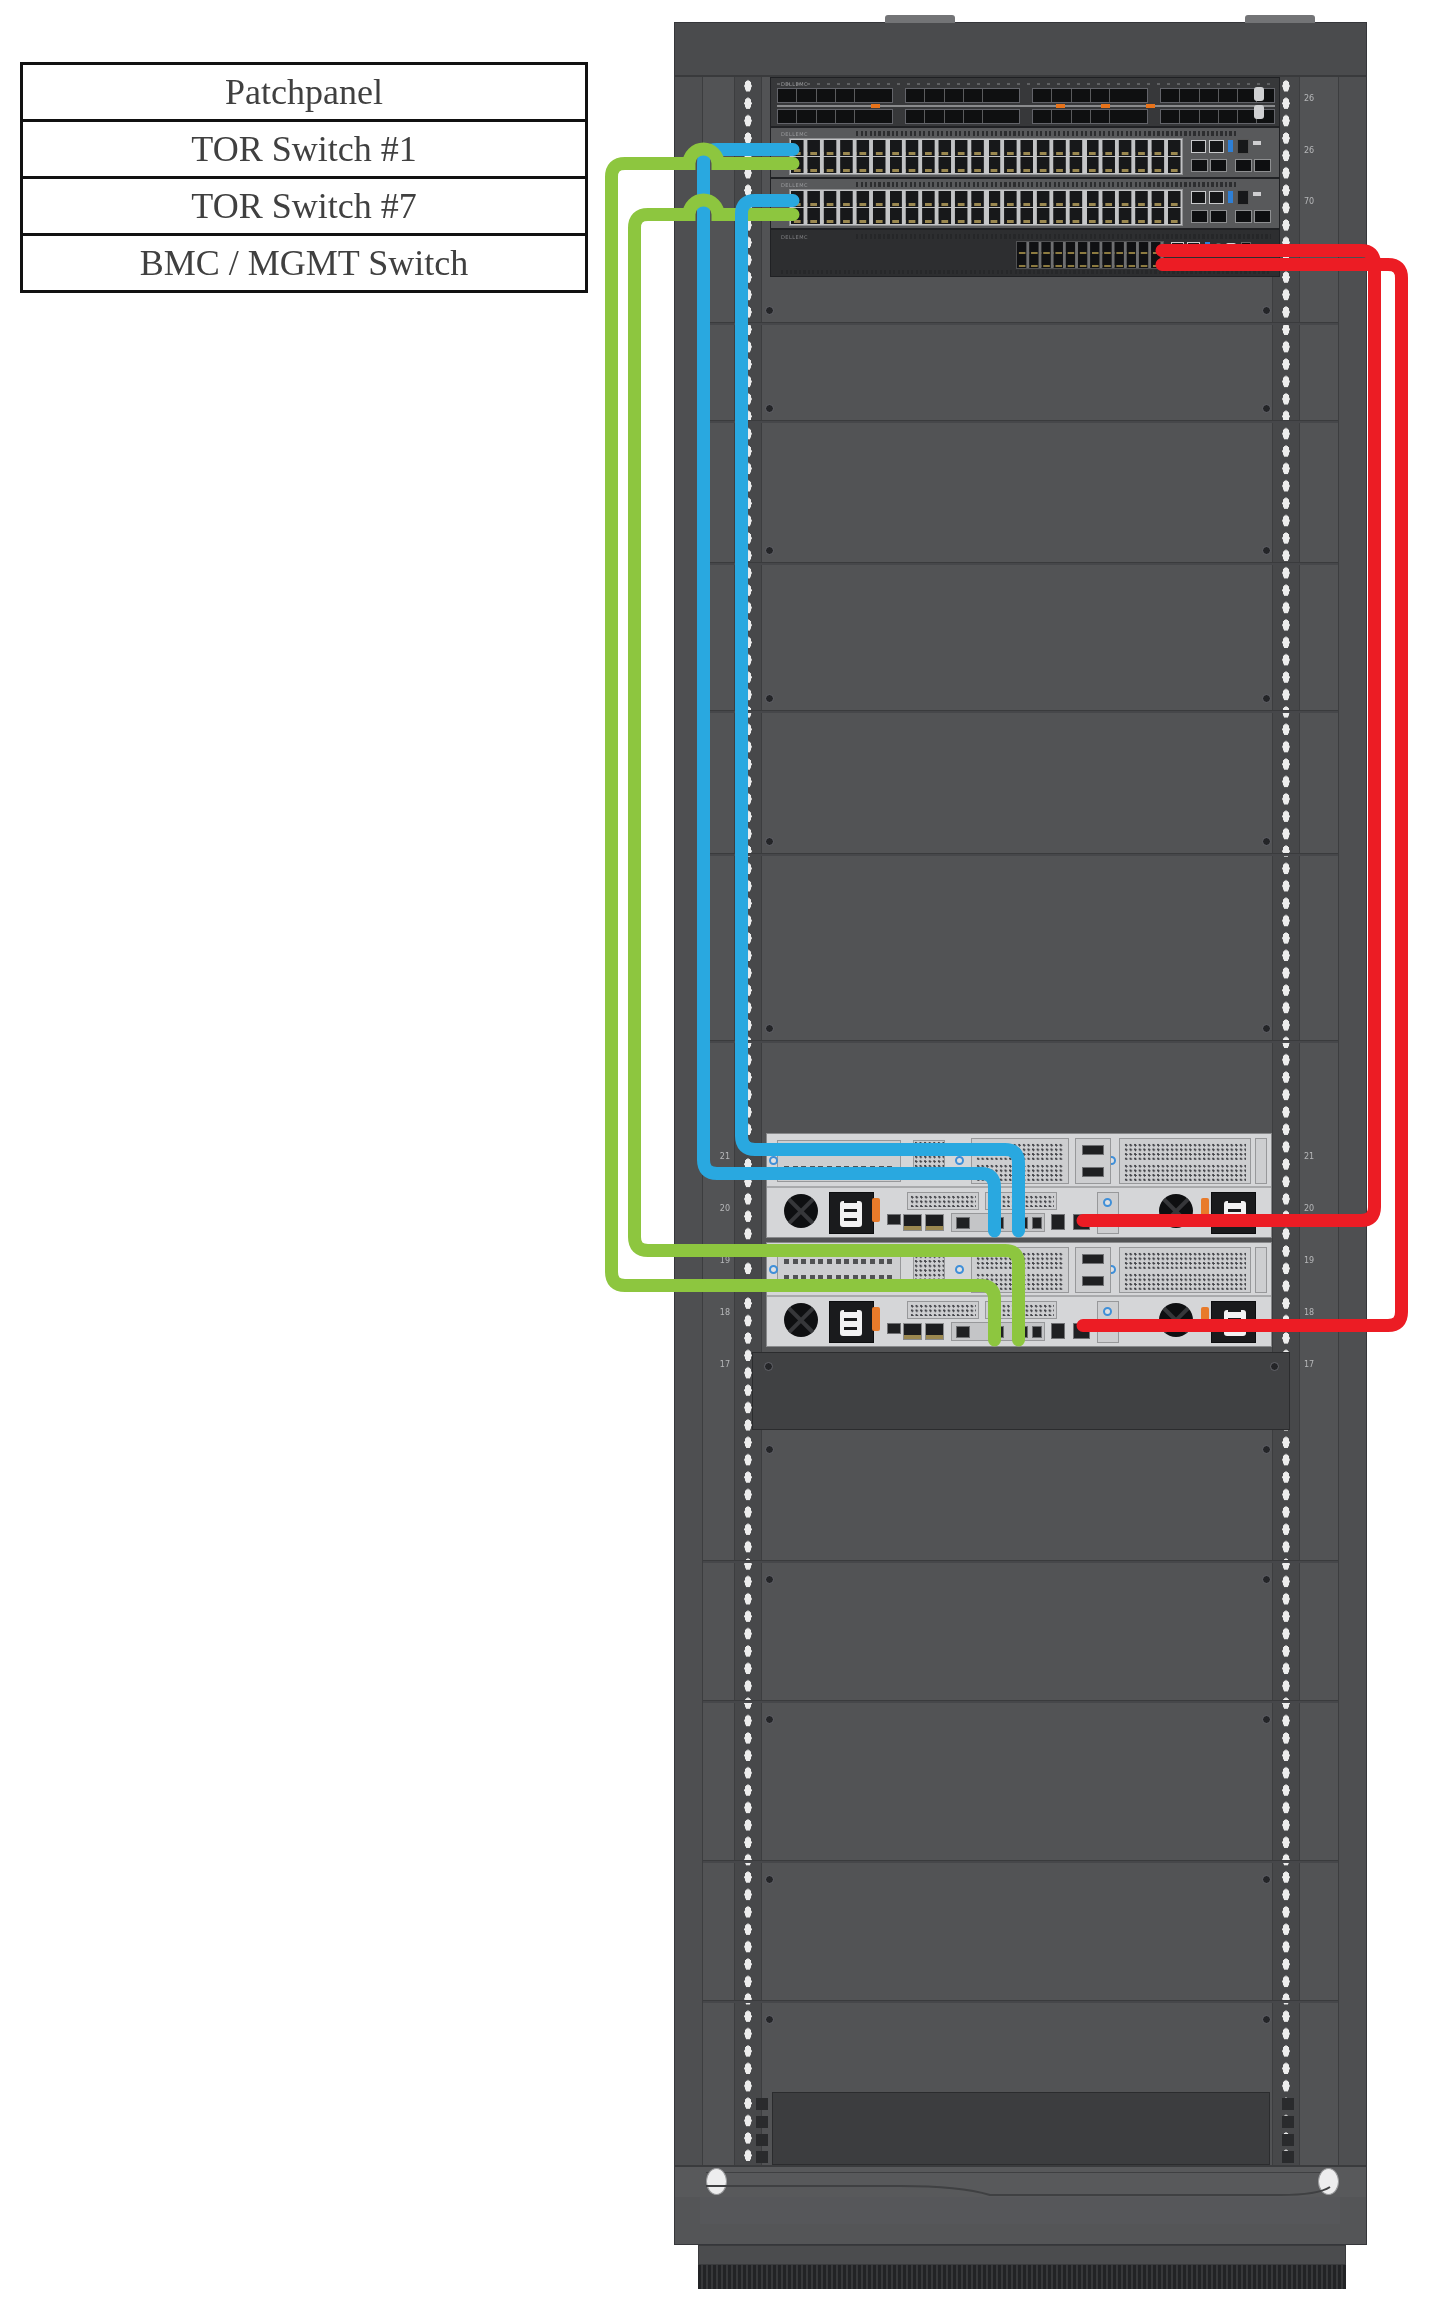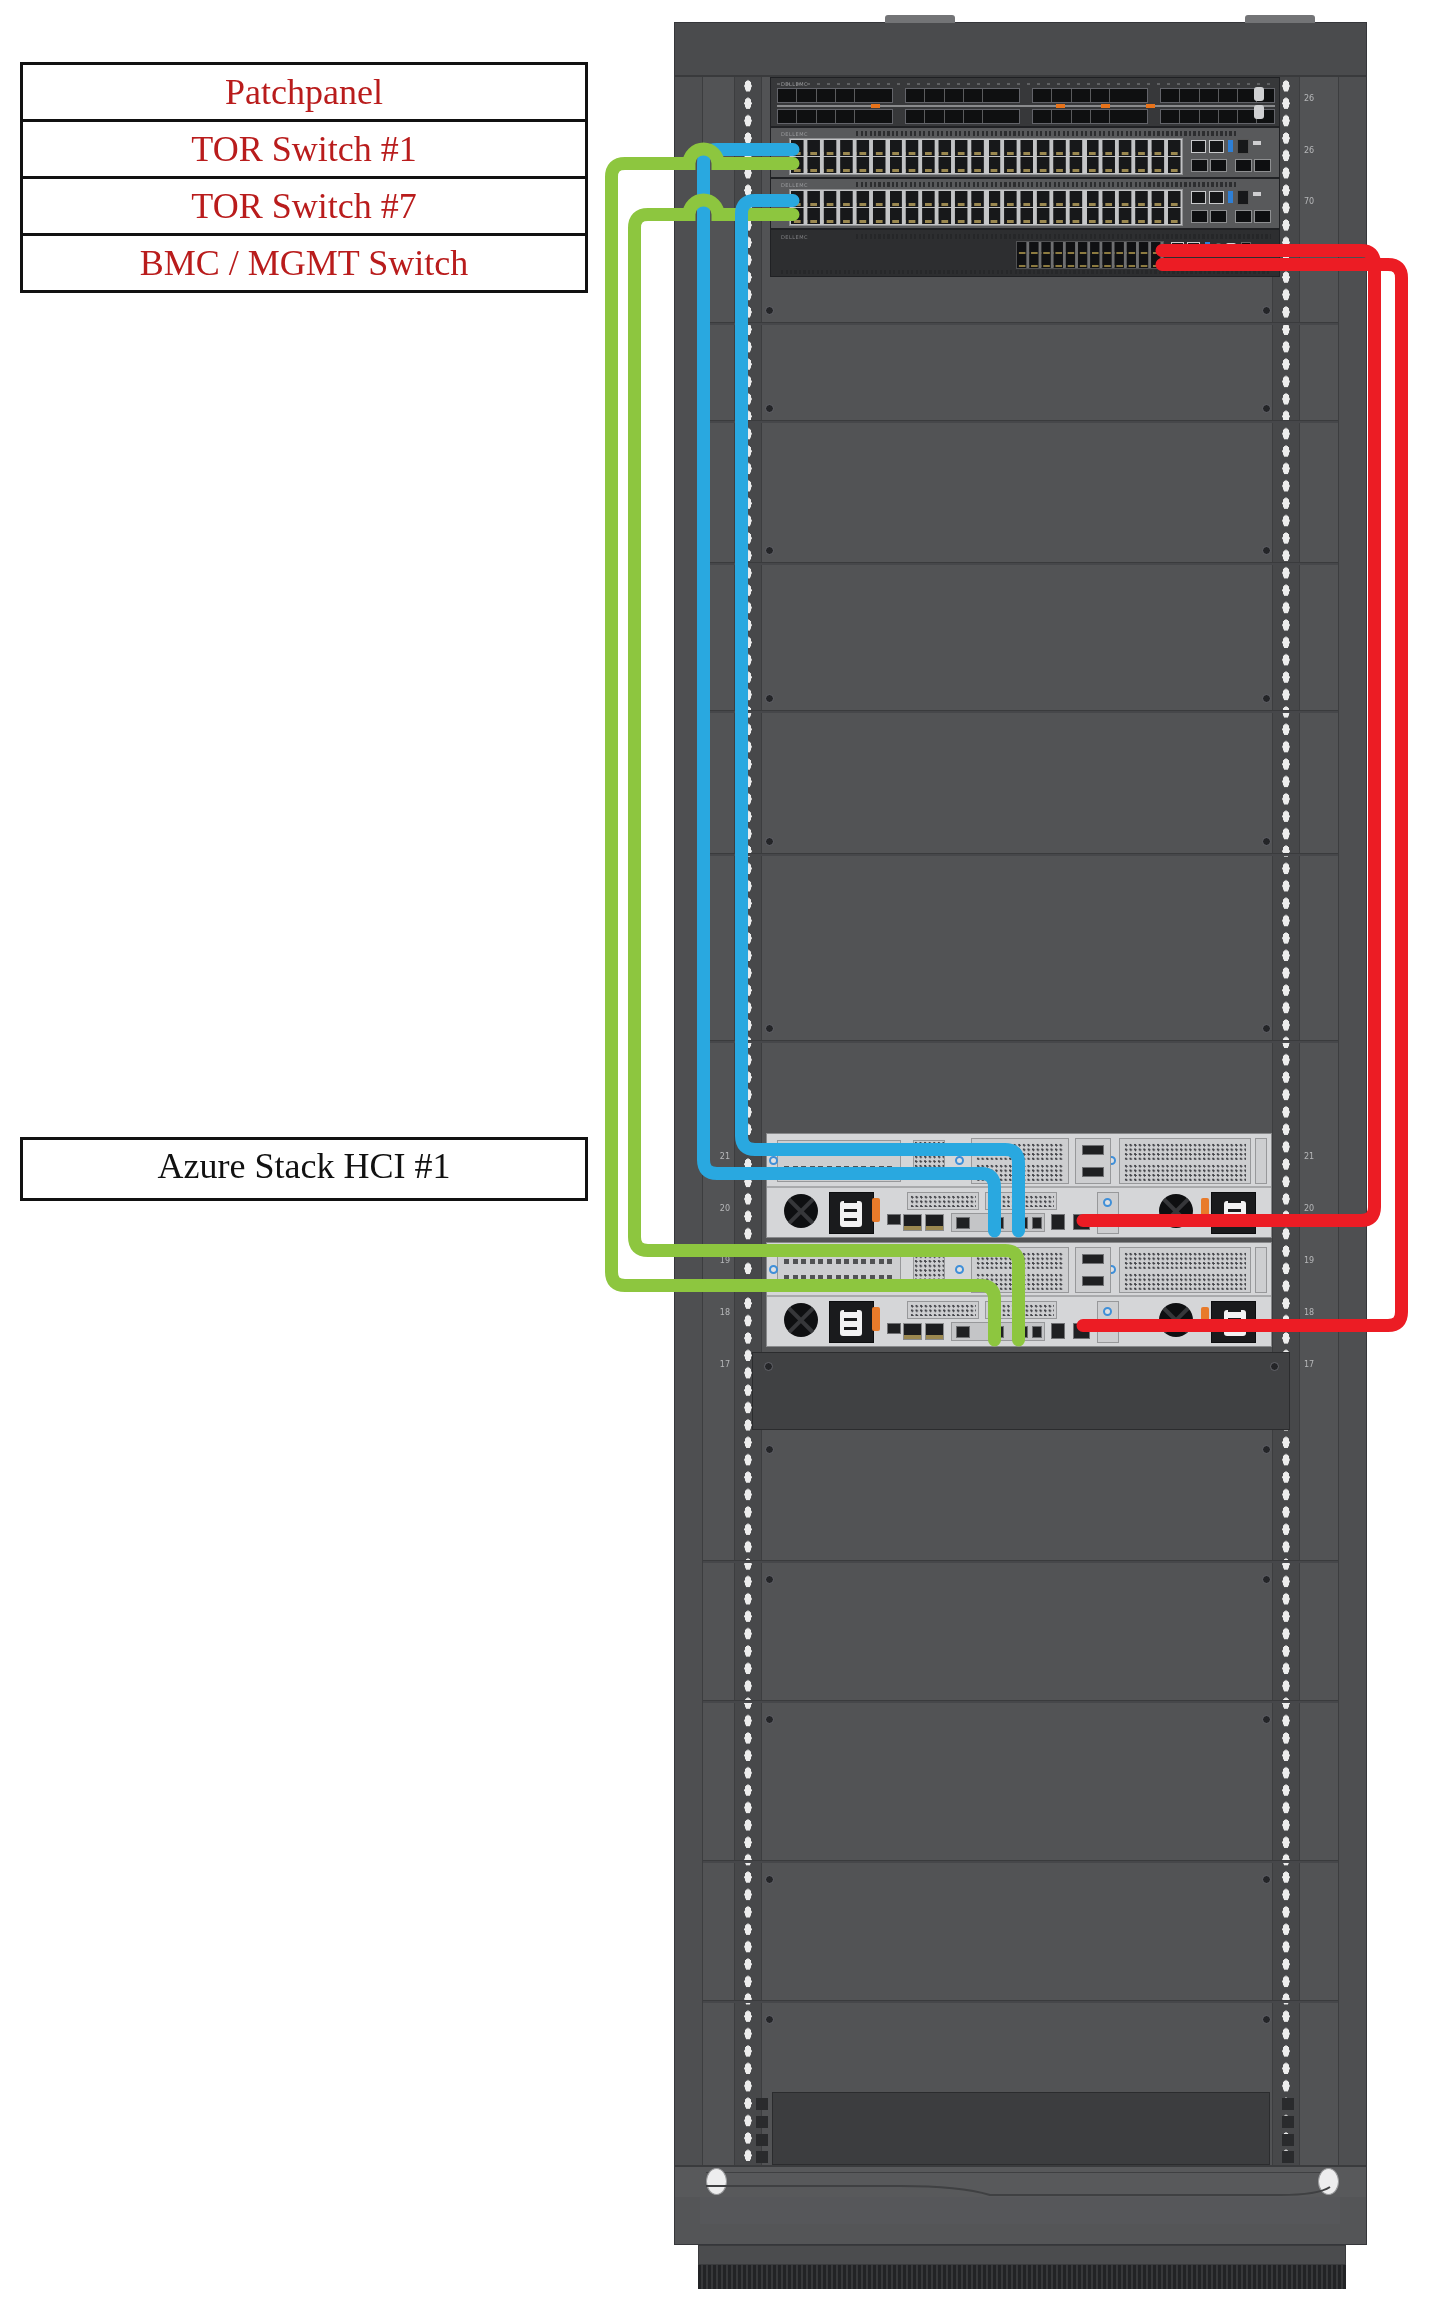--- a/index.html
+++ b/index.html
@@ -3,21 +3,21 @@
 <meta charset="utf-8">
 <style>
   html,body{margin:0;padding:0;background:#fff;}
   #stage{position:relative;width:1431px;height:2309px;background:#fff;overflow:hidden;
          font-family:"Liberation Sans",sans-serif;}
   .abs{position:absolute;}
   
   .lblbox{position:absolute;left:20px;width:568px;background:#fff;border:3px solid #111;
           box-sizing:border-box;}
   .lblrow{height:54px;line-height:54px;text-align:center;font-family:"Liberation Serif",serif;
-          font-size:36px;color:#b91c1c;border-bottom:3px solid #111;}
+          font-size:36px;color:#404040;border-bottom:3px solid #111;}
   .lblrow:last-child{border-bottom:none;}
   .single{height:58px;line-height:52px;text-align:center;font-family:"Liberation Serif",serif;
           font-size:36px;color:#111;}
   
   .cab{background:#545557;border:1px solid #35363a;box-sizing:border-box;}
   .post{background:#4e4f51;}
   .rail{background:#47484a;border-left:1px solid #3c3d3f;border-right:1px solid #3c3d3f;
         background-image:radial-gradient(ellipse 5px 8px at 50% 9px,#ededed 70%,transparent 72%);
         background-size:100% 17.4px;background-repeat:repeat-y;box-sizing:border-box;}
   .seam{background:#46474a;border-top:1px solid #3a3b3d;height:2px;}
@@ -353,23 +353,20 @@
   <div class="abs" style="left:698px;top:2245px;width:648px;height:20px;background:#4b4c4e;border:1px solid #3a3b3d;box-sizing:border-box;"></div>
   <div class="abs" style="left:698px;top:2265px;width:648px;height:24px;background:#2b2c2e;
               background-image:repeating-linear-gradient(90deg,#222325 0 3px,#37383a 3px 5px);"></div>
 
   <div class="lblbox" style="top:62px;">
     <div class="lblrow">Patchpanel</div>
     <div class="lblrow">TOR Switch #1</div>
     <div class="lblrow">TOR Switch #7</div>
     <div class="lblrow">BMC / MGMT Switch</div>
   </div>
-  <div class="lblbox" style="top:1137px;">
-    <div class="single">Azure Stack HCI #1</div>
-  </div>
 
   <svg class="cables" width="1431" height="2309" viewBox="0 0 1431 2309" style="z-index:5;">
 
     <path d="M 793 149.5 L 717 149.5 Q 703.5 149.5 703.5 163 L 703.5 1160 Q 703.5 1173.5 717 1173.5 L 981 1173.5 Q 994.5 1173.5 994.5 1187 L 994.5 1231" fill="none" stroke-width="13" stroke-linecap="round" stroke="#29a8e0"></path>
 
     <path d="M 793 163.5 L 718 163.5 A 14.5 14.5 0 0 0 689 163.5 L 625 163.5 Q 611.5 163.5 611.5 177 L 611.5 1272 Q 611.5 1285.5 625 1285.5 L 981 1285.5 Q 994.5 1285.5 994.5 1299 L 994.5 1340" fill="none" stroke-width="13" stroke-linecap="round" stroke="#8dc63f"></path>
 
     <path d="M 793 214.5 L 718 214.5 A 14.5 14.5 0 0 0 689 214.5 L 648 214.5 Q 634.5 214.5 634.5 228 L 634.5 1237 Q 634.5 1250.5 648 1250.5 L 1005 1250.5 Q 1018.5 1250.5 1018.5 1264 L 1018.5 1340" fill="none" stroke-width="13" stroke-linecap="round" stroke="#8dc63f"></path>
 
     <path d="M 793 200.5 L 755 200.5 Q 741.5 200.5 741.5 214 L 741.5 1136 Q 741.5 1149.5 755 1149.5 L 1005 1149.5 Q 1018.5 1149.5 1018.5 1163 L 1018.5 1231" fill="none" stroke-width="13" stroke-linecap="round" stroke="#29a8e0"></path>

